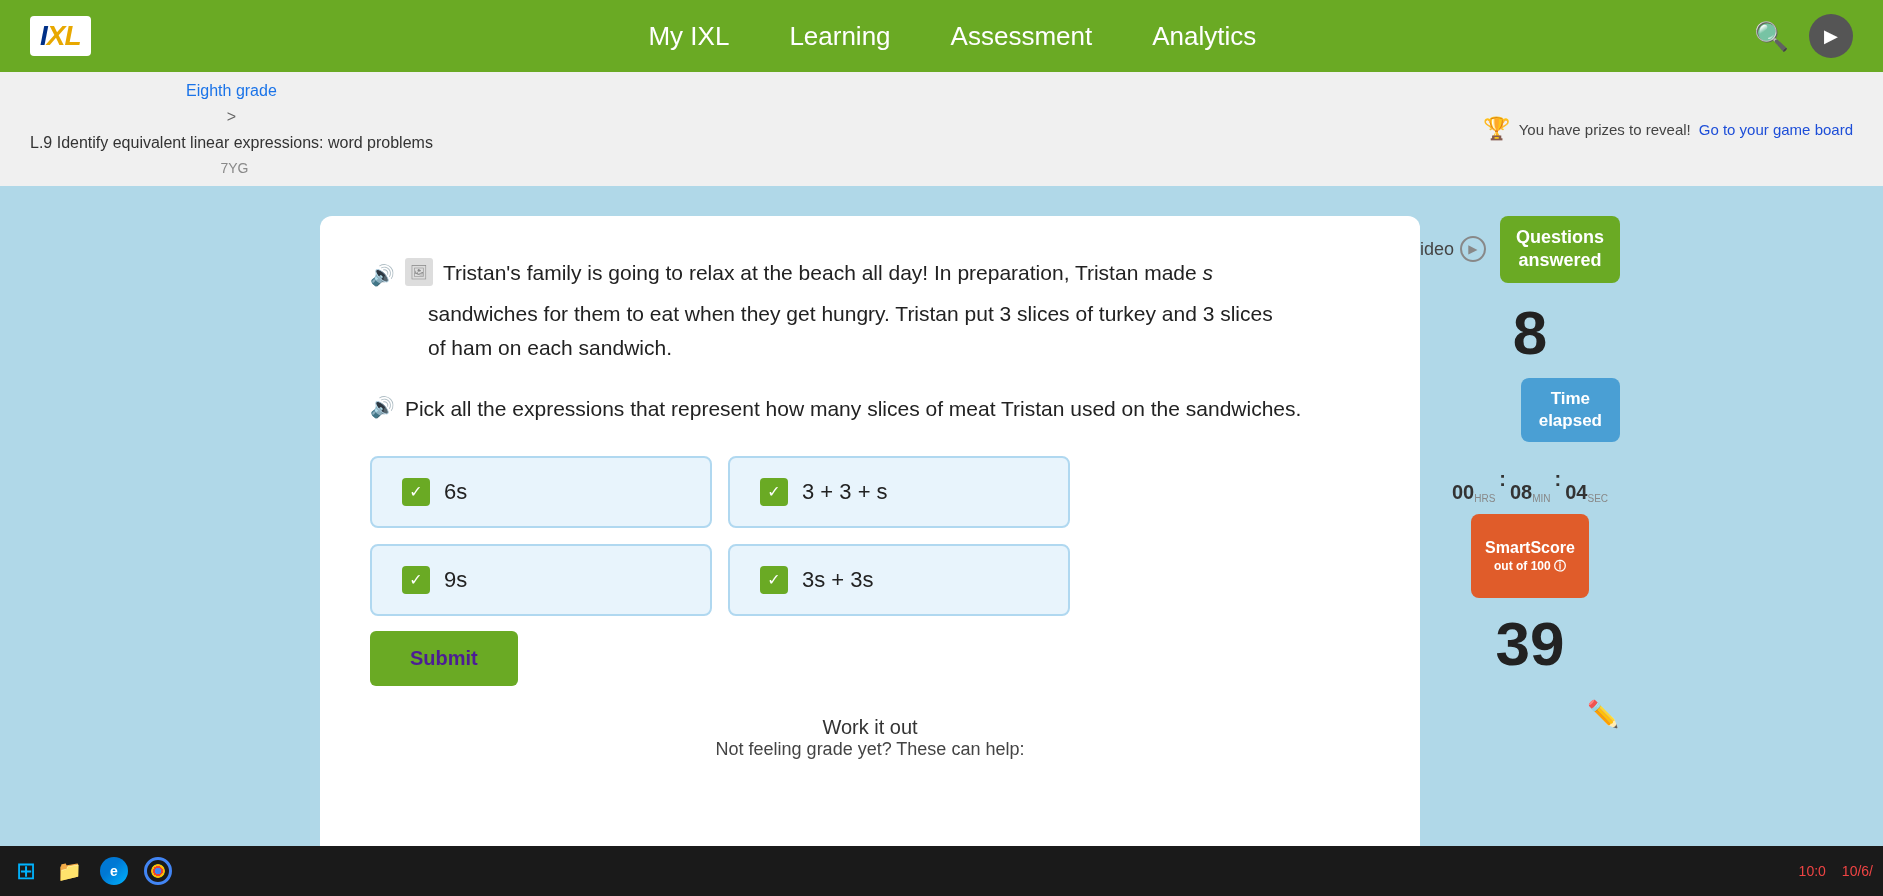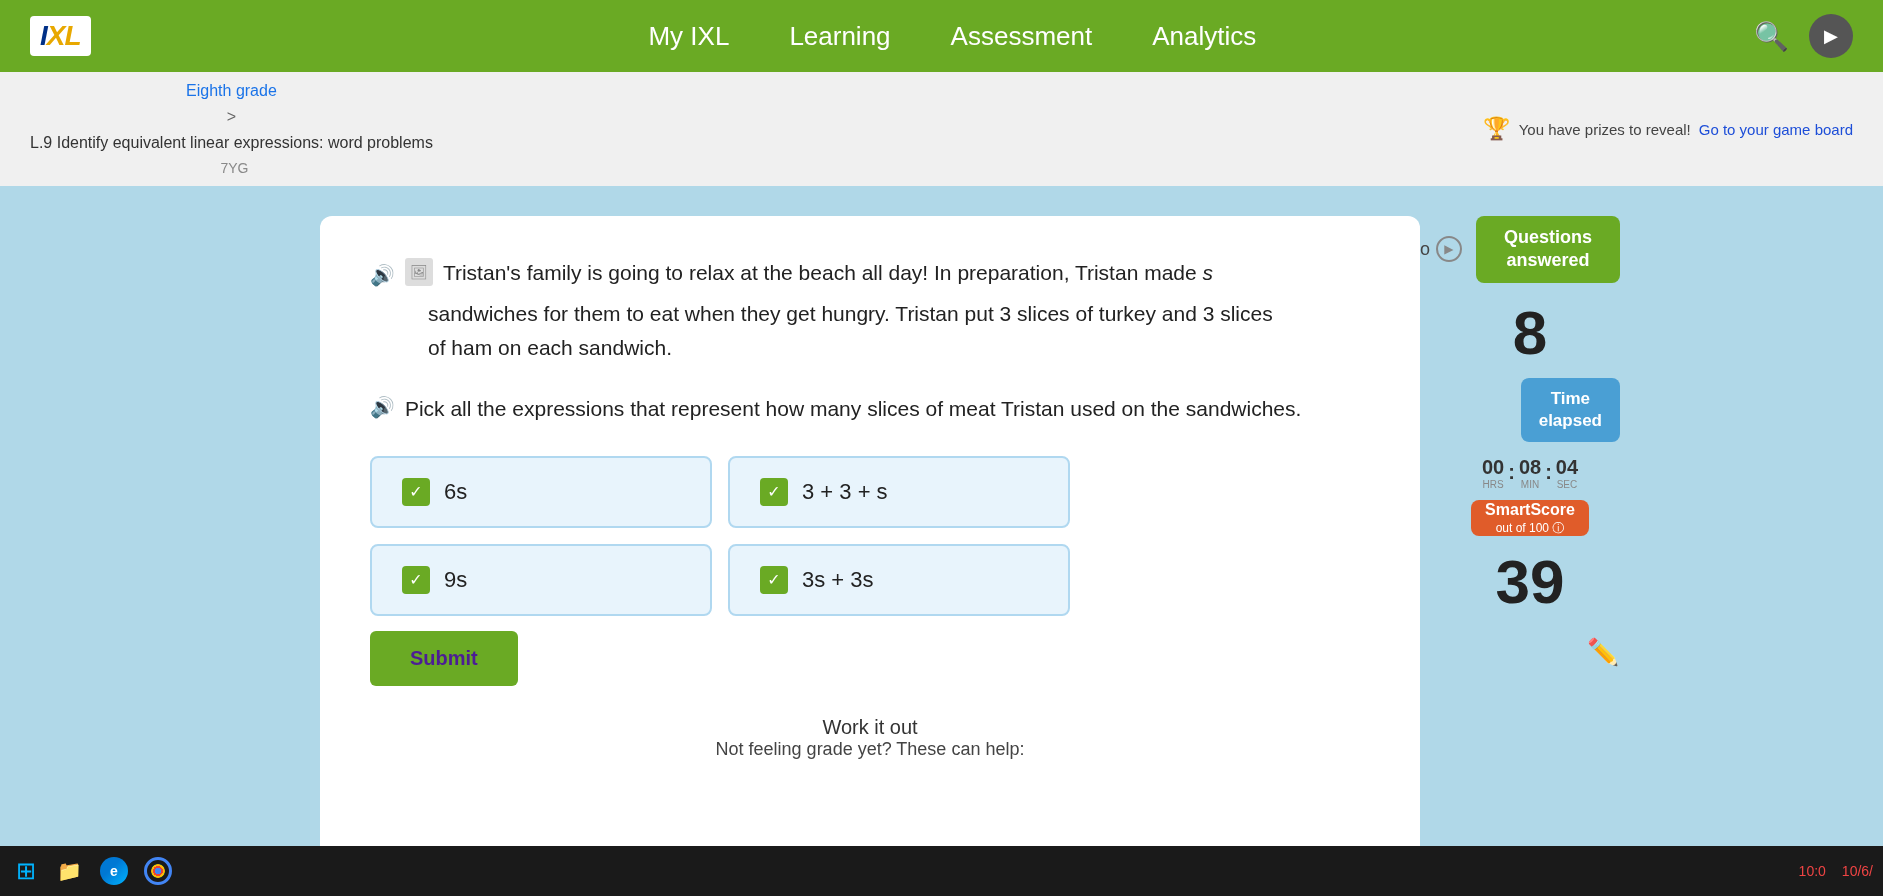--- a/index.html
+++ b/index.html
@@ -278,21 +278,21 @@
       display: flex;
       align-items: center;
       justify-content: center;
       font-size: 12px;
       color: #888;
     }
     .questions-answered-btn {
       background: #6aaa24;
       color: white;
       border-radius: 8px;
-      padding: 10px 28px;
+      padding: 10px 16px;
       font-size: 18px;
       font-weight: 700;
       text-align: center;
       cursor: pointer;
       white-space: nowrap;
       line-height: 1.3;
     }
 
     .score-number {
       font-size: 62px;
@@ -317,22 +317,23 @@
     .timer-display {
       display: flex;
       gap: 4px;
       align-self: center;
       font-size: 14px;
       color: #555;
       margin-top: 4px;
     }
     .timer-segment {
       display: flex;
-      flex-direction: column;
-      align-items: center;
+      flex-direction: row;
+      align-items: flex-end;
+      margin-top: 25px;
     }
     .timer-num {
       font-size: 20px;
       font-weight: 700;
       color: #333;
     }
     .timer-unit {
       font-size: 10px;
       color: #888;
     }
@@ -340,32 +341,32 @@
       font-size: 20px;
       font-weight: 700;
       color: #333;
       align-self: center;
     }
 
     .smart-score-btn {
       background: #e05c2a;
       color: white;
       border-radius: 8px;
-      padding: 0 14px;
+      padding: 24px 14px;
       font-size: 16px;
       font-weight: 700;
       text-align: center;
       cursor: pointer;
       white-space: nowrap;
       line-height: 1.3;
       align-self: center;
     }
     .smart-score-sub {
       font-size: 12px;
-      font-weight: 400;
+      font-weight: 700;
     }
 
     .smart-score-value {
       font-size: 62px;
       font-weight: 700;
       color: #222;
       text-align: center;
       align-self: center;
     }
 

